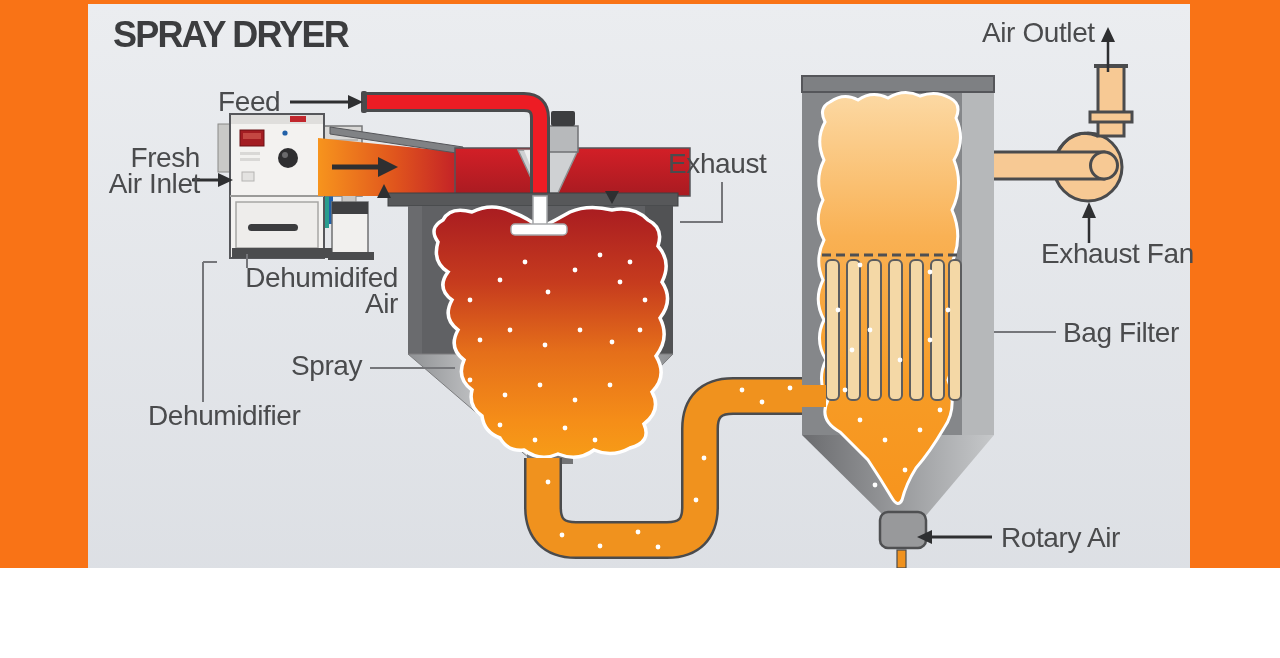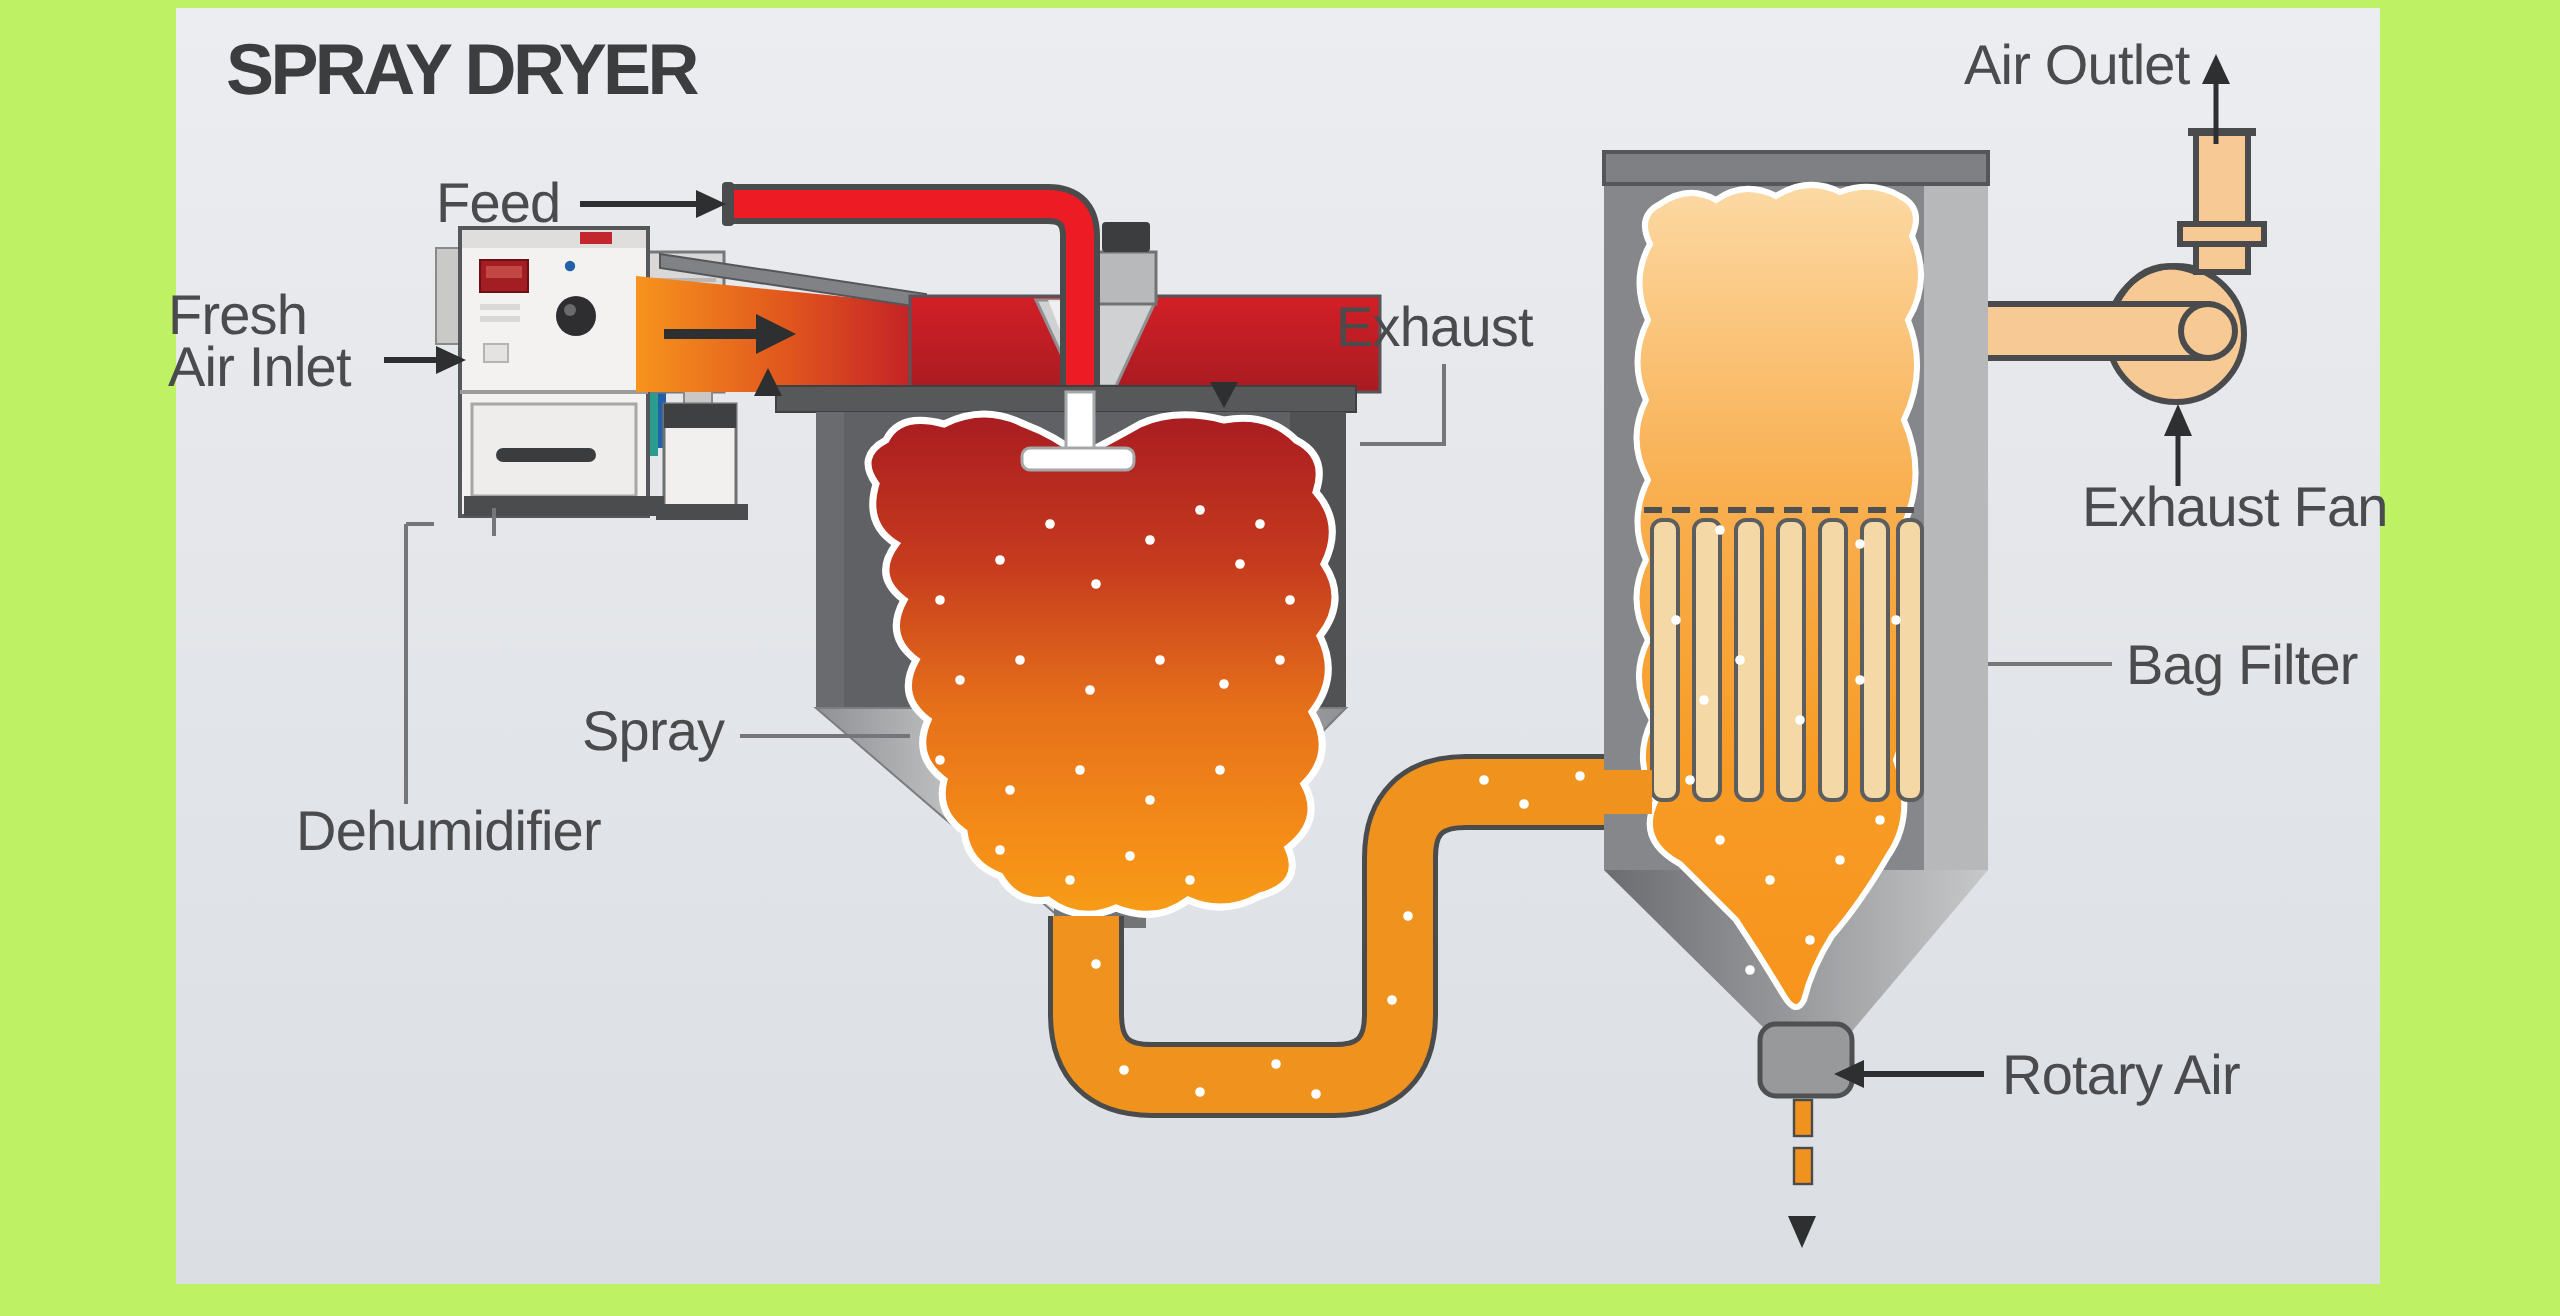--- a/index.html
+++ b/index.html
@@ -1,21 +1,21 @@
 <!DOCTYPE html>
 <html><head>
 <meta charset="utf-8">
 <style>
   html,body{margin:0;padding:0;background:#fff;}
-  .stage{position:relative;width:1280px;height:658px;background:#bef264;overflow:hidden;
+  .stage{position:relative;width:1280px;height:568px;background:#f97316;overflow:hidden;
          font-family:"Liberation Sans",sans-serif;}
   .stage svg{position:absolute;left:0;top:0;}
   .lbl{position:absolute;font-size:28px;color:#4a4b4d;letter-spacing:-0.4px;
        white-space:nowrap;line-height:26px;}
-  .lbl.center{text-align:left;}
+  .lbl.center{text-align:right;}
   .title{position:absolute;font-size:36px;font-weight:700;color:#3c3d3f;
          letter-spacing:-1.8px;white-space:nowrap;}
 </style>
 </head>
 <body>
 
 <div class="stage">
 
 <svg width="1280" height="658" viewBox="0 0 1280 658">
   <defs>
@@ -268,20 +268,24 @@
 
 <div class="title" style="left:113px;top:14px;">SPRAY DRYER</div>
 
 <div class="lbl" style="left:218px;top:89px;">Feed</div>
 
 <div class="lbl center" style="left:84px;top:145px;width:116px;">
   <div>Fresh</div>
   <div>Air Inlet</div>
 </div>
 
+<div class="lbl center" style="left:238px;top:265px;width:160px;">
+  <div>Dehumidifed</div>
+  <div>Air</div>
+</div>
 
 <div class="lbl" style="left:291px;top:353px;text-align:center;">Spray</div>
 <div class="lbl" style="left:104px;top:403px;margin-left:44px;">Dehumidifier</div>
 <div class="lbl" style="left:668px;top:151px;">Exhaust</div>
 <div class="lbl" style="left:982px;top:20px;">Air Outlet</div>
 <div class="lbl" style="left:1041px;top:241px;">Exhaust Fan</div>
 <div class="lbl" style="left:1063px;top:320px;">Bag Filter</div>
 <div class="lbl" style="left:1001px;top:525px;">Rotary Air</div>
 
 </div>

